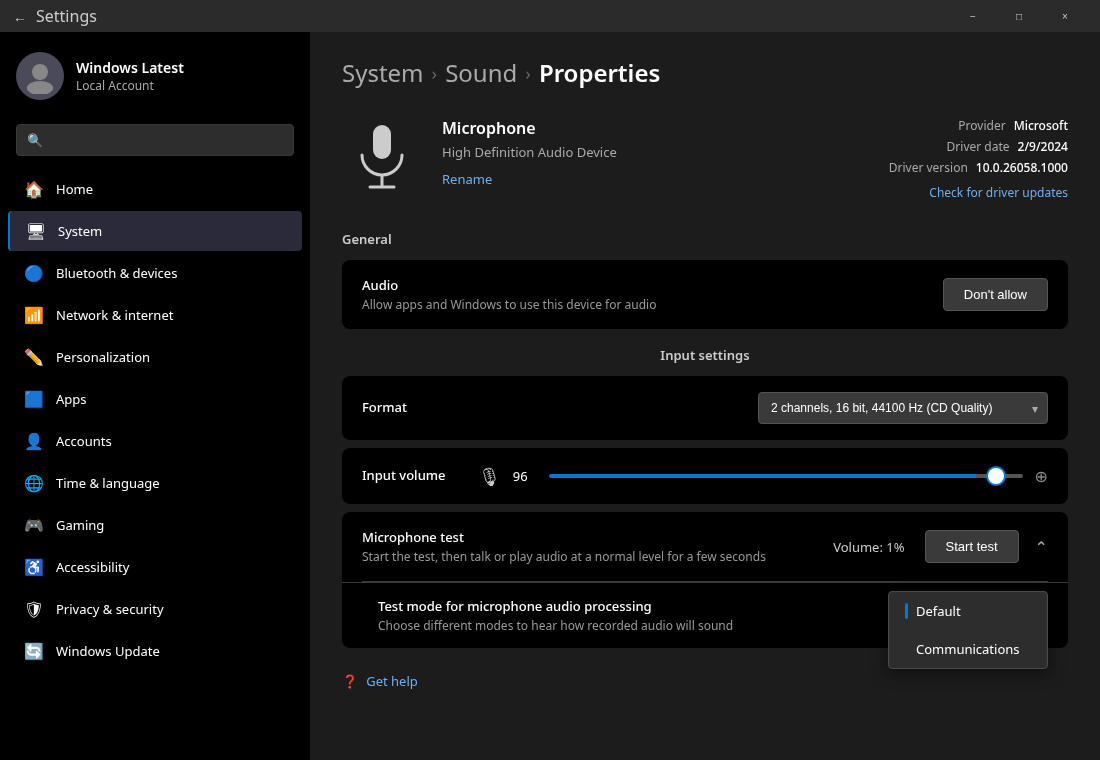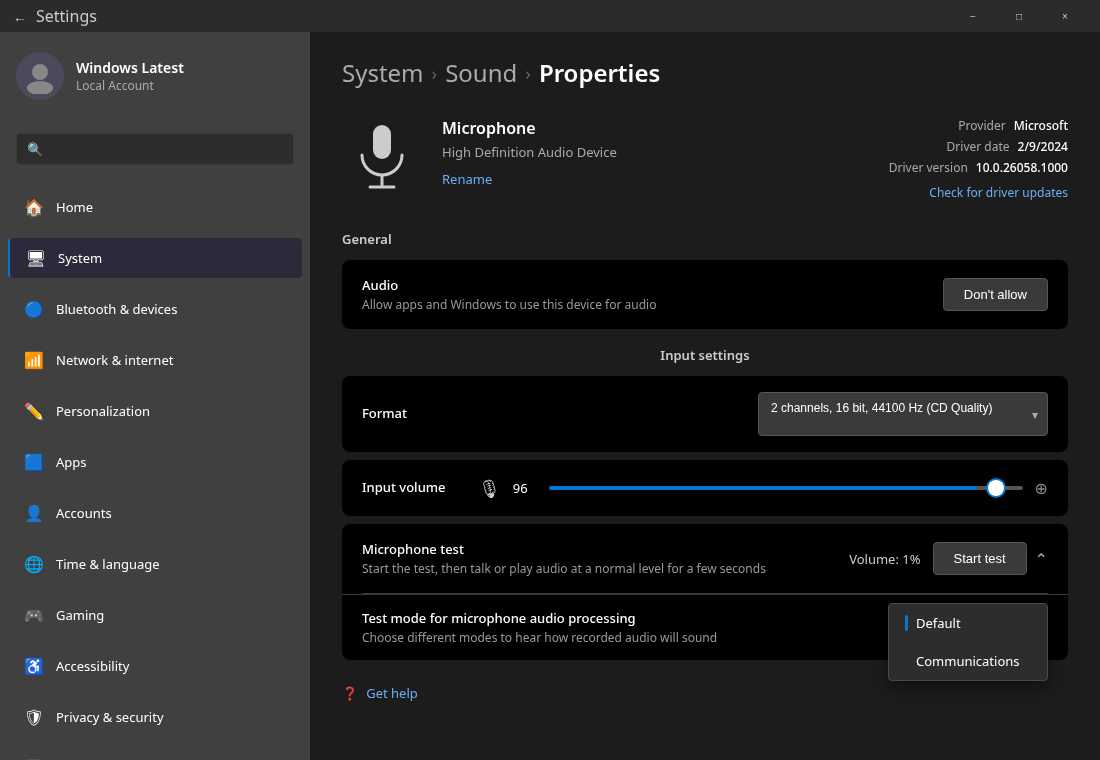--- a/index.html
+++ b/index.html
@@ -60,26 +60,25 @@
     
     .app-container {
       display: flex;
       flex: 1;
       overflow: hidden;
     }
 
     
     .sidebar {
       width: 310px;
-      background: #404040;
+      background: #000000;
       display: flex;
       flex-direction: column;
       flex-shrink: 0;
       overflow-y: auto;
-      gap: 9px;
     }
 
     .user-section {
       display: flex;
       align-items: center;
       padding: 20px 16px 16px;
       gap: 12px;
     }
     .avatar {
       width: 48px;
@@ -219,21 +218,21 @@
     .select-wrapper {
       position: relative;
       display: inline-flex;
       align-items: center;
     }
     .select-wrapper select {
       background: #3a3a3a;
       border: 1px solid #555555;
       border-radius: 4px;
       color: #ffffff;
-      padding: 8px 36px 20px 12px;
+      padding: 8px 36px 8px 12px;
       font-size: 12px;
       cursor: pointer;
       appearance: none;
       -webkit-appearance: none;
       min-width: 290px;
     }
     .select-arrow {
       position: absolute;
       right: 10px;
       color: #aaaaaa;
@@ -291,26 +290,26 @@
     }
     .chevron-up {
       color: #aaaaaa;
       font-size: 16px;
       cursor: pointer;
       margin-left: 8px;
     }
     .test-actions {
       display: flex;
       align-items: center;
-      gap: 0;
+      gap: 8px;
     }
 
     
     .test-mode-row {
-      padding: 14px 20px;
+      padding: 14px 36px;
       border-top: 1px solid #3a3a3a;
       position: relative;
     }
     .dropdown-menu {
       position: absolute;
       right: 20px;
       top: 8px;
       background: #2d2d2d;
       border: 1px solid #4a4a4a;
       border-radius: 4px;

